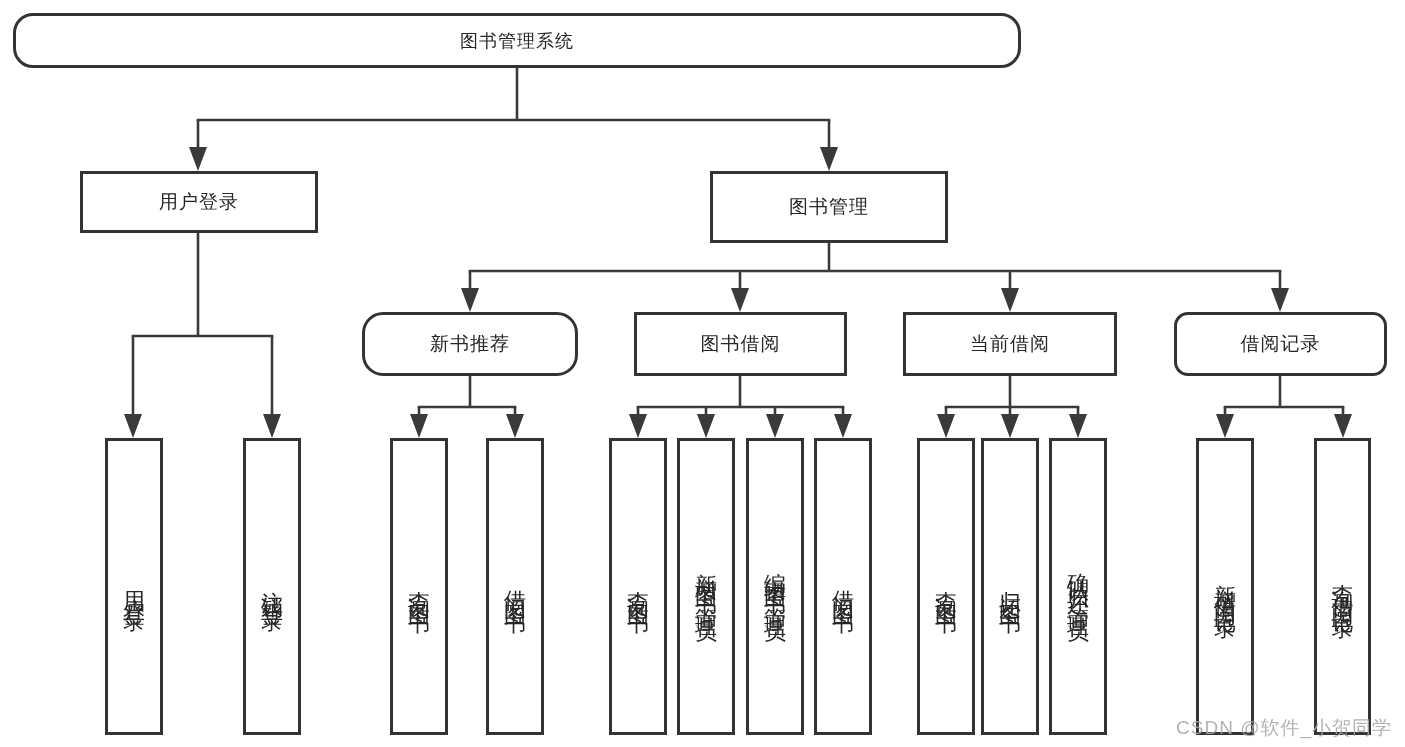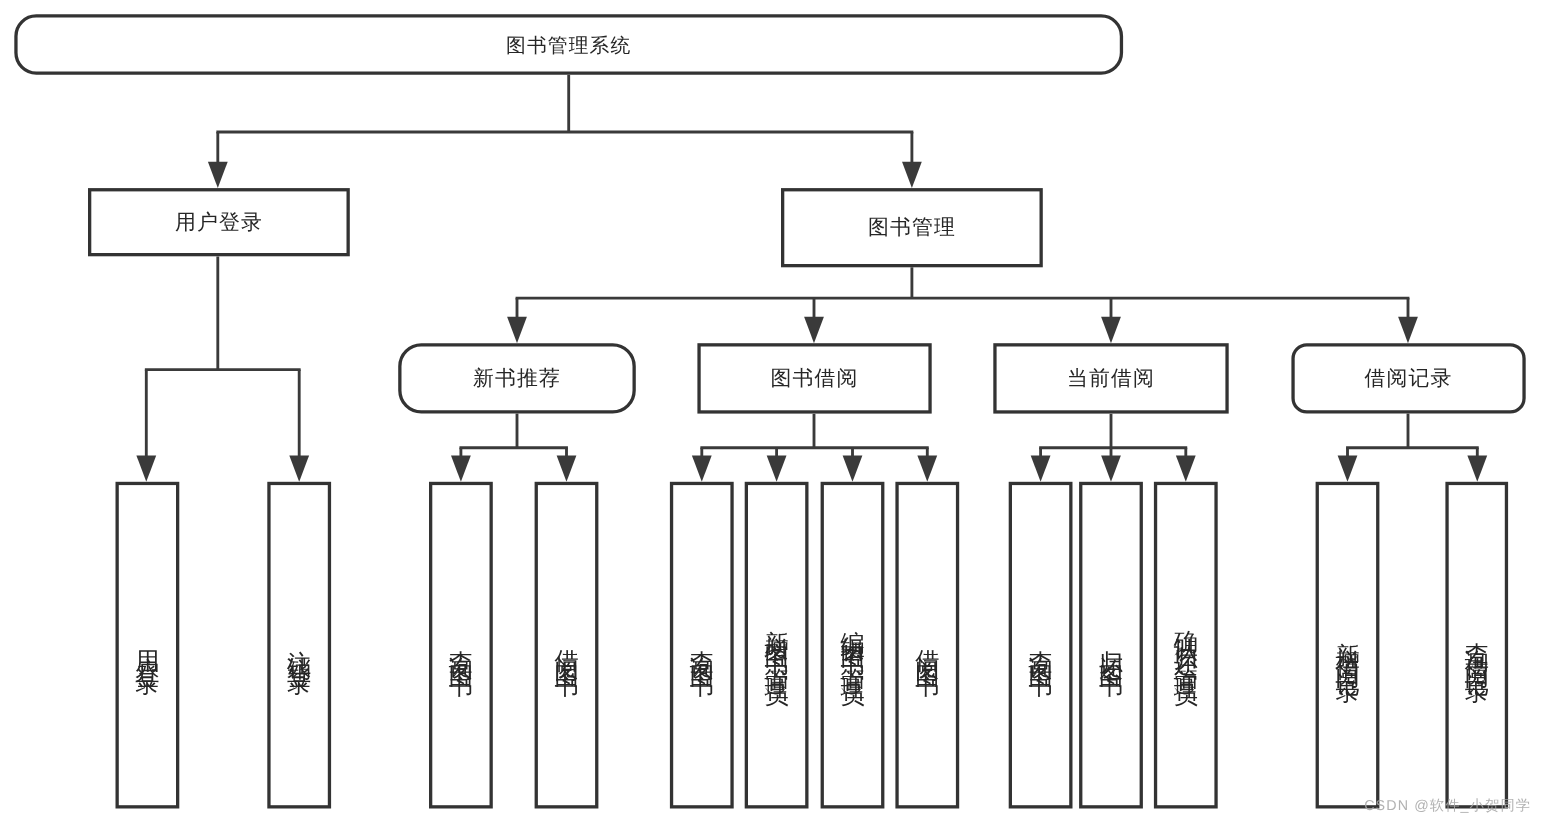--- a/index.html
+++ b/index.html
@@ -38,21 +38,21 @@
     font-size: 22px;
     letter-spacing: 7px;
     line-height: 1;
     white-space: nowrap;
   }
   .watermark {
     position: absolute;
     right: 13px;
     bottom: 6px;
     z-index: 5;
-    font-size: 13px;
+    font-size: 19px;
     color: #a8a8a8;
     opacity: 0.88;
     letter-spacing: 1px;
     white-space: nowrap;
   }
 </style>
 </head>
 <body>
 
 <div class="canvas">

